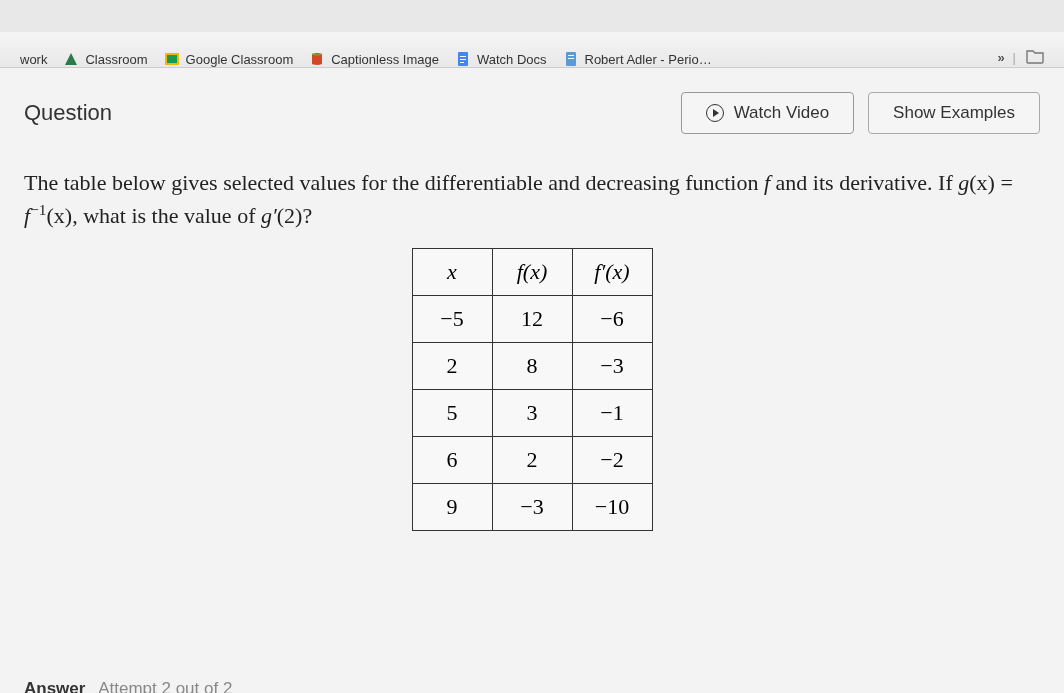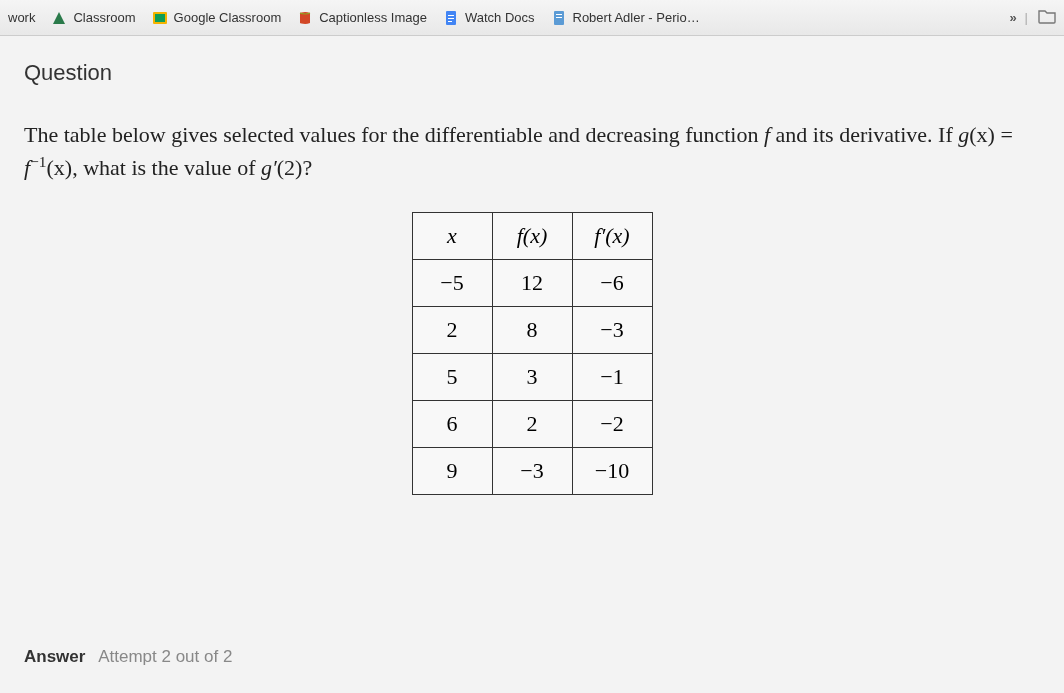--- a/index.html
+++ b/index.html
@@ -8,26 +8,27 @@
       background: #e8e8e8;
       width: 1064px;
       height: 693px;
       overflow: hidden;
       position: relative;
     }
     .bookmarks-bar {
       background: linear-gradient(to bottom, #f5f5f5, #e8e8e8);
       height: 36px;
       display: flex;
-      align-items: center;
-      padding: 0 8px;
+      align-items: flex-end;
+      padding: 0 20px;
       gap: 16px;
       border-bottom: 1px solid #ccc;
       font-size: 13px;
       color: #333;
+      margin-top: 32px;
     }
     .bm-item {
       display: flex;
       align-items: center;
       gap: 6px;
       cursor: pointer;
     }
     .bm-icon {
       width: 16px;
       height: 16px;
@@ -89,21 +90,21 @@
       border-left: 6px solid #333;
       border-top: 4px solid transparent;
       border-bottom: 4px solid transparent;
       margin-left: 2px;
     }
     .problem-text {
       font-family: Georgia, "Times New Roman", serif;
       font-size: 22px;
       line-height: 1.5;
       color: #222;
-      margin-bottom: 28px;
+      margin-bottom: 16px;
     }
     .math-i { font-style: italic; font-family: Georgia, serif; }
     .sup-minus { font-size: 0.7em; position: relative; top: -0.5em; }
     .table-wrap {
       display: flex;
       justify-content: center;
       margin-top: 8px;
     }
     table.data {
       border-collapse: collapse;
@@ -197,20 +198,29 @@
       <svg width="18" height="16" viewBox="0 0 18 16">
           <path d="M1 3 h6 l2 2 h8 v9 a1 1 0 0 1 -1 1 h-14 a1 1 0 0 1 -1 -1 z" fill="none" stroke="#777" stroke-width="1.4"></path>
         </svg>
     </span>
   </div>
 </div>
 
 <div class="content">
   <div class="header-row">
     <div class="question-label">Question</div>
+    <div class="header-buttons">
+      <button class="btn">
+        <span class="play-target"></span>
+        <span>Watch Video</span>
+      </button>
+      <button class="btn secondary">
+        <span>Show Examples</span>
+      </button>
+    </div>
   </div>
 
   <div class="problem-text">
     <span>The table below gives selected values for the differentiable and decreasing function </span><span class="math-i">f</span><span> and its derivative. If </span><span class="math-i">g</span><span>(x)</span><span> = </span><span class="math-i">f</span><span class="sup-minus">−1</span><span>(x)</span><span>, what is the value of </span><span class="math-i">g′</span><span>(2)?</span>
   </div>
 
   <div class="table-wrap">
     <table class="data">
       <tbody>
           <tr>

